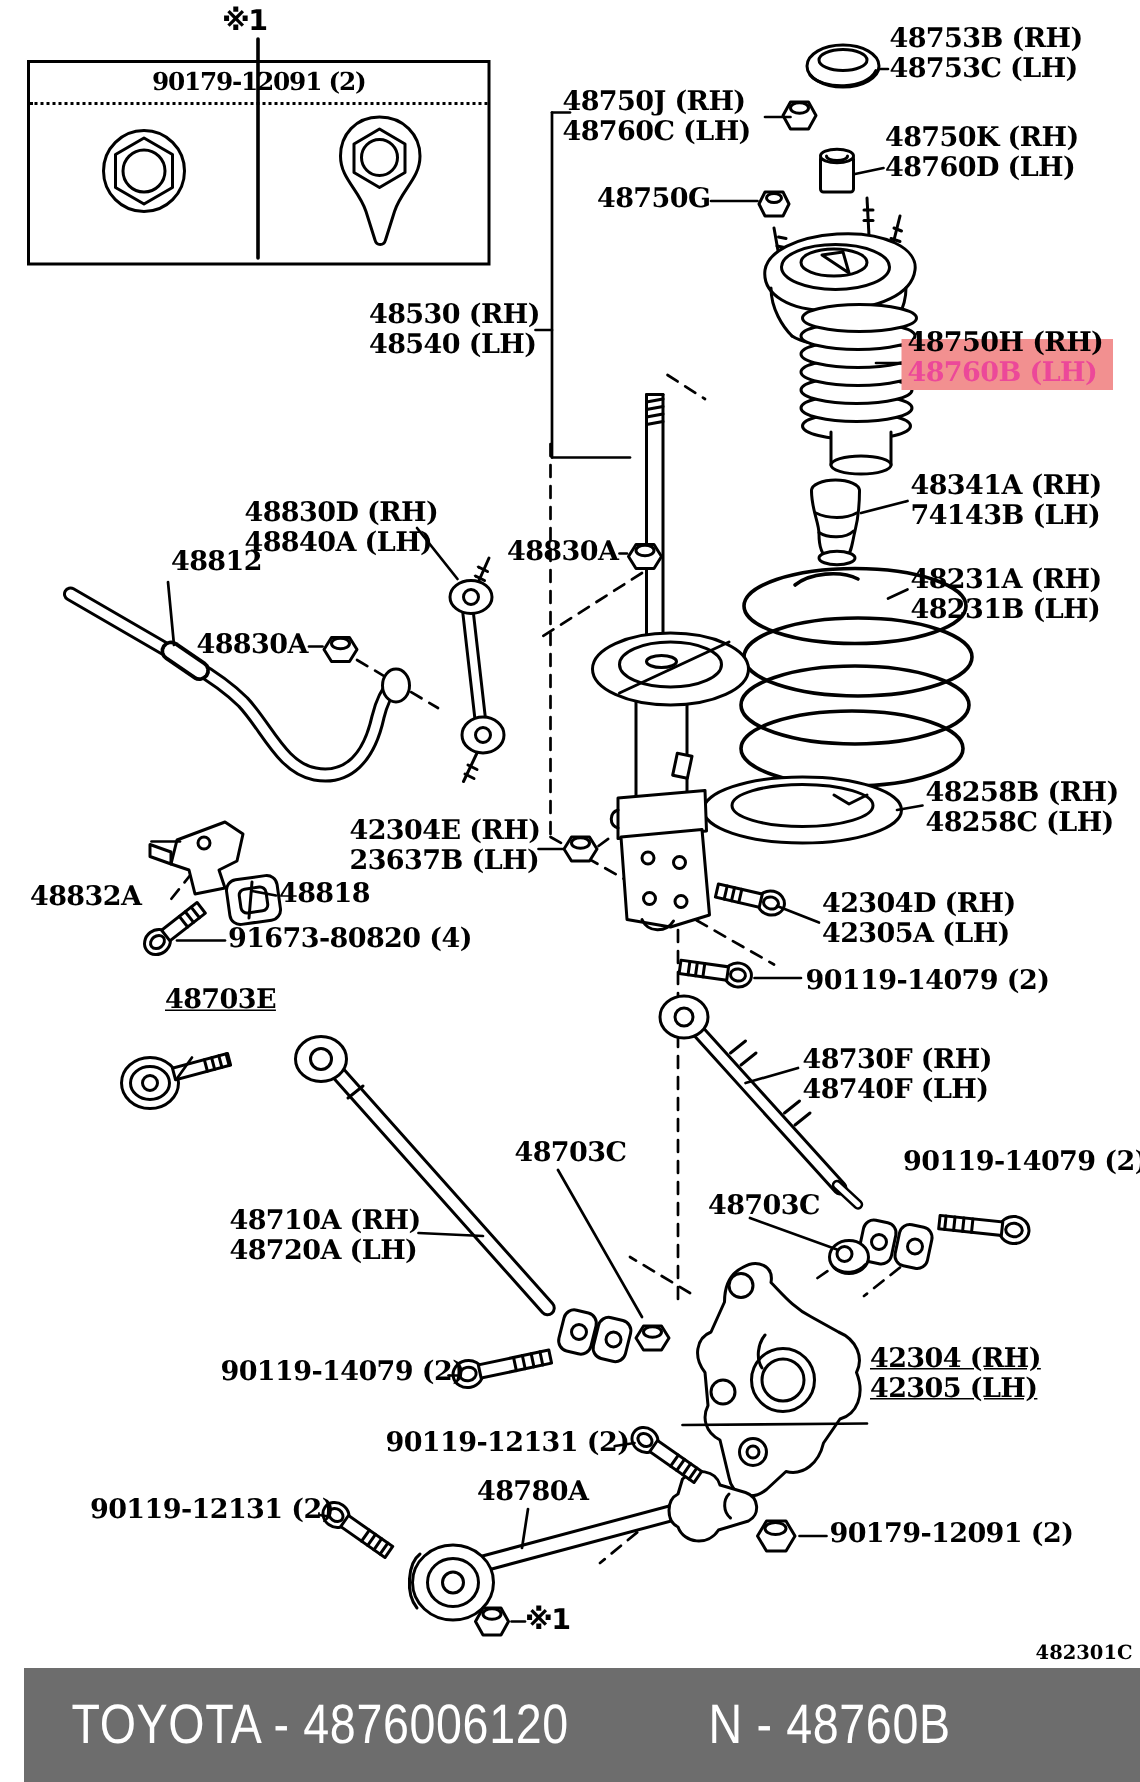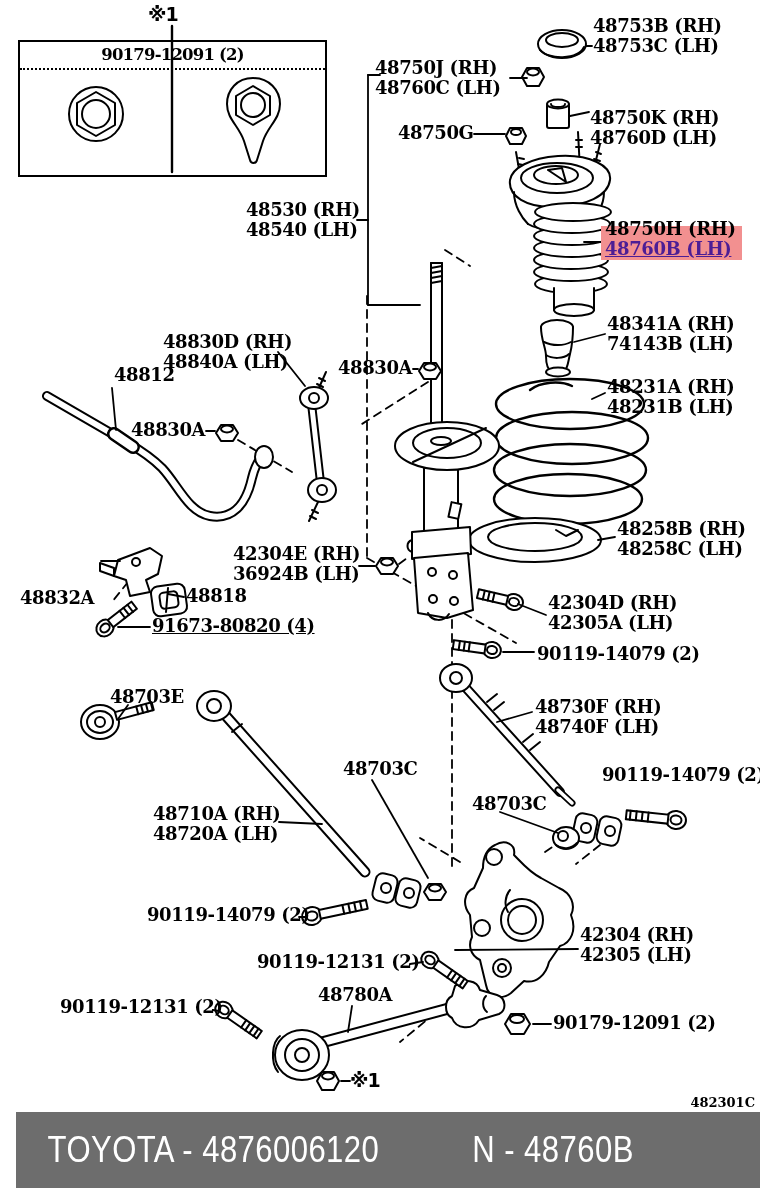--- a/index.html
+++ b/index.html
@@ -398,48 +398,48 @@
       <div class="inset-cell">90179-12091 (2)</div>
     </div>
   </div>
 
   <div class="marker" style="left:148px;top:4px;">※1</div>
   <div class="marker" style="left:350px;top:1070px;">※1</div>
 
   <div id="labels">
       <div class="label" style="left: 593px; top: 16px;"><span class="ln ln1">48753B (RH)</span><span class="ln ln2">48753C (LH)</span></div>
       <div class="label" style="left: 375px; top: 58px;"><span class="ln ln1">48750J (RH)</span><span class="ln ln2">48760C (LH)</span></div>
-      <div class="label" style="left: 590px; top: 108px;"><span class="ln ln1">48750K (RH)</span><span class="ln ln2">48760D (LH)</span></div>
+      <div class="label" style="left: 590px; top: 82px;"><span class="ln ln1">48750K (RH)</span><span class="ln ln2">48760D (LH)</span></div>
       <div class="label" style="left: 398px; top: 123px;"><span class="ln ln1">48750G</span></div>
       <div class="label" style="left: 246px; top: 200px;"><span class="ln ln1">48530 (RH)</span><span class="ln ln2">48540 (LH)</span></div>
-      <div class="label hl" style="left: 605px; top: 219px;"><span class="hl-band" style="background: rgb(242, 144, 144);"></span><span class="ln ln1">48750H (RH)</span><span class="ln ln2" style="color: #4c1d95; text-decoration: underline;">48760B (LH)</span></div>
+      <div class="label hl" style="left: 605px; top: 219px;"><span class="hl-band" style="background: rgb(242, 144, 144);"></span><span class="ln ln1">48750H (RH)</span><span class="ln ln2" style="color: #ec4899;">48760B (LH)</span></div>
       <div class="label" style="left: 607px; top: 314px;"><span class="ln ln1">48341A (RH)</span><span class="ln ln2">74143B (LH)</span></div>
       <div class="label" style="left: 607px; top: 377px;"><span class="ln ln1">48231A (RH)</span><span class="ln ln2">48231B (LH)</span></div>
       <div class="label" style="left: 152px; top: 332px; margin-left: 11px;"><span class="ln ln1">48830D (RH)</span><span class="ln ln2">48840A (LH)</span></div>
       <div class="label" style="left: 338px; top: 358px;"><span class="ln ln1">48830A</span></div>
       <div class="label" style="left: 86px; top: 365px; margin-left: 28px;"><span class="ln ln1">48812</span></div>
       <div class="label" style="left: 131px; top: 420px;"><span class="ln ln1">48830A</span></div>
       <div class="label" style="left: 20px; top: 548px; margin-top: 40px;"><span class="ln ln1">48832A</span></div>
-      <div class="label" style="left: 233px; top: 544px;"><span class="ln ln1">42304E (RH)</span><span class="ln ln2">36924B (LH)</span></div>
+      <div class="label" style="left: 233px; top: 544px;"><span class="ln ln1">42304E (RH)</span><span class="ln ln2">23637B (LH)</span></div>
       <div class="label" style="left: 186px; top: 586px;"><span class="ln ln1">48818</span></div>
-      <div class="label" style="left: 152px; top: 616px; text-decoration: underline;"><span class="ln ln1">91673-80820 (4)</span></div>
+      <div class="label" style="left: 152px; top: 616px;"><span class="ln ln1">91673-80820 (4)</span></div>
       <div class="label" style="left: 617px; top: 519px;"><span class="ln ln1">48258B (RH)</span><span class="ln ln2">48258C (LH)</span></div>
       <div class="label" style="left: 548px; top: 593px;"><span class="ln ln1">42304D (RH)</span><span class="ln ln2">42305A (LH)</span></div>
       <div class="label" style="left: 537px; top: 644px;"><span class="ln ln1">90119-14079 (2)</span></div>
       <div class="label" style="left: 535px; top: 697px;"><span class="ln ln1">48730F (RH)</span><span class="ln ln2">48740F (LH)</span></div>
       <div class="label" style="left: 602px; top: 765px;"><span class="ln ln1">90119-14079 (2)</span></div>
-      <div class="label" style="left: 110px; top: 687px;"><span class="ln ln1">48703E</span></div>
+      <div class="label" style="left: 110px; top: 657px; text-decoration: underline;"><span class="ln ln1">48703E</span></div>
       <div class="label" style="left: 343px; top: 759px;"><span class="ln ln1">48703C</span></div>
       <div class="label" style="left: 153px; top: 804px;"><span class="ln ln1">48710A (RH)</span><span class="ln ln2">48720A (LH)</span></div>
       <div class="label" style="left: 472px; top: 794px;"><span class="ln ln1">48703C</span></div>
       <div class="label" style="left: 147px; top: 905px;"><span class="ln ln1">90119-14079 (2)</span></div>
       <div class="label" style="left: 257px; top: 952px;"><span class="ln ln1">90119-12131 (2)</span></div>
       <div class="label" style="left: 318px; top: 985px;"><span class="ln ln1">48780A</span></div>
       <div class="label" style="left: 60px; top: 997px;"><span class="ln ln1">90119-12131 (2)</span></div>
-      <div class="label" style="left: 580px; top: 925px;"><span class="ln ln1">42304 (RH)</span><span class="ln ln2">42305 (LH)</span></div>
+      <div class="label" style="left: 580px; top: 896px; text-decoration: underline;"><span class="ln ln1">42304 (RH)</span><span class="ln ln2">42305 (LH)</span></div>
       <div class="label" style="left: 553px; top: 1013px;"><span class="ln ln1">90179-12091 (2)</span></div>
     </div>
 
   <div class="diagcode">482301C</div>
 
   <div class="footer" style="background: rgb(109, 109, 109); color: rgb(255, 255, 255);">
     <span>TOYOTA - 4876006120</span>
     <span>N - 48760B</span>
   </div>
 </div>

